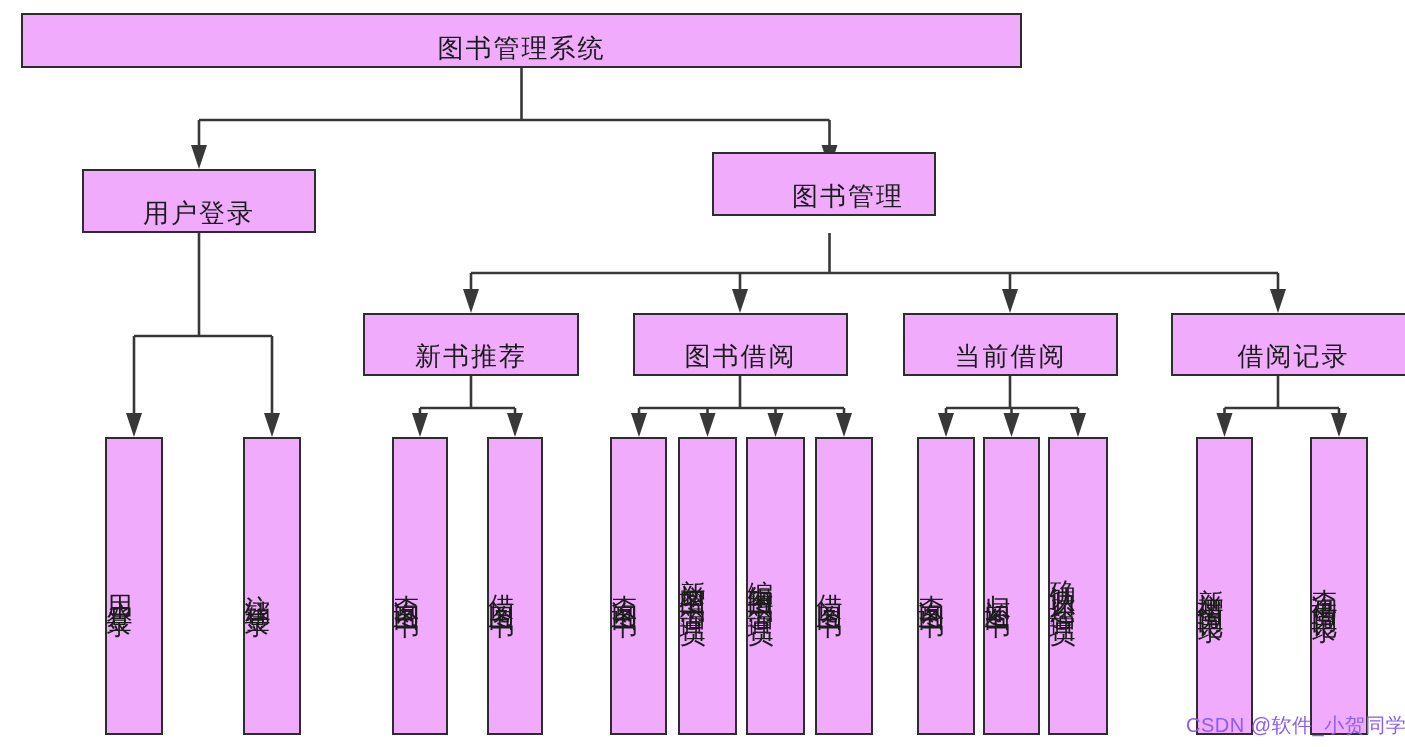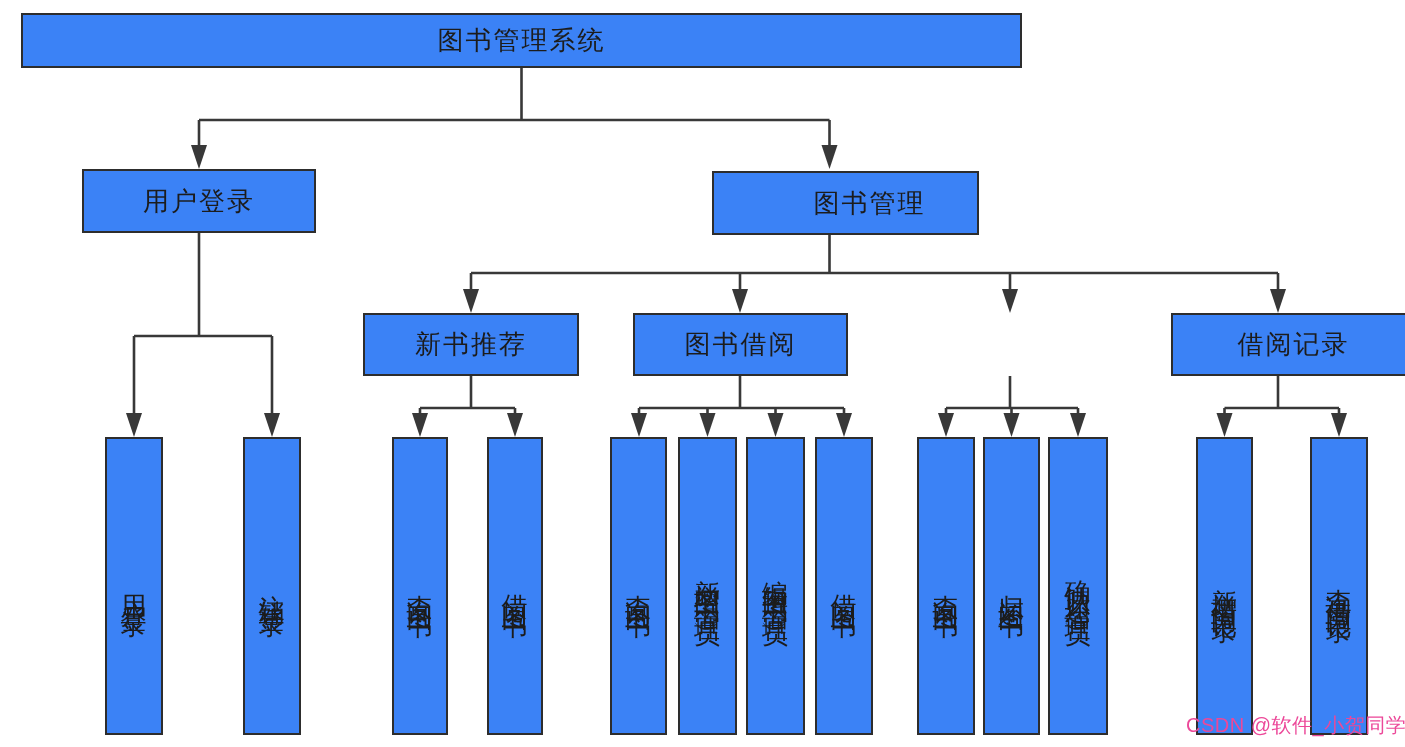--- a/index.html
+++ b/index.html
@@ -7,42 +7,42 @@
     position:relative;
     width:1405px;height:747px;
     background:#ffffff;
     font-family:"Liberation Sans","DejaVu Sans",sans-serif;
     overflow:hidden;
   }
   #connectors{position:absolute;left:0;top:0;z-index:1;}
   .box{
     position:absolute;
     box-sizing:border-box;
-    background:#3b82f6;
+    background:#f0abfc;
     border:2.5px solid #2d2d2d;
-    display:flex;align-items:center;justify-content:center;
+    display:flex;align-items:flex-end;justify-content:center;
     color:#1c1c1c;
     font-size:26px;
     letter-spacing:2px;
     z-index:2;
     text-align:center;
   }
   .leaf{
     writing-mode:vertical-rl;
     text-orientation:mixed;
     letter-spacing:6px;
     font-size:26px;
     line-height:1.0;
   }
   .watermark{
     position:absolute;
     left:1186px;top:712px;
     width:210px;
     font-size:20px;
-    color:#ec4899;
+    color:#8b5cf6;
     letter-spacing:0.5px;
     white-space:nowrap;
     z-index:5;
   }
 </style>
 </head>
 <body>
 
 <div id="canvas">
 
@@ -89,29 +89,32 @@
     </g>
   </svg>
 
   <div class="box" style="left:21px;top:13px;width:1001px;height:55px;">
     <span>图书管理系统</span>
   </div>
 
   <div class="box" style="left:82px;top:169px;width:234px;height:64px;">
     <span>用户登录</span>
   </div>
-  <div class="box" style="left:712px;top:171px;width:267px;height:64px;padding-left:48px;">
+  <div class="box" style="left:712px;top:152px;width:224px;height:64px;padding-left:48px;">
     <span>图书管理</span>
   </div>
 
   <div class="box" style="left:633px;top:313px;width:215px;height:63px;">
     <span>图书借阅</span>
   </div>
   <div class="box" style="left:363px;top:313px;width:216px;height:63px;">
     <span>新书推荐</span>
+  </div>
+  <div class="box" style="left:903px;top:313px;width:215px;height:63px;">
+    <span>当前借阅</span>
   </div>
   <div class="box" style="left:1171px;top:313px;width:245px;height:63px;">
     <span>借阅记录</span>
   </div>
 
   <div class="box leaf" style="left:105px;top:437px;width:58px;height:298px;">
     <span>用户登录</span>
   </div>
   <div class="box leaf" style="left:243px;top:437px;width:58px;height:298px;">
     <span>注销登录</span>

